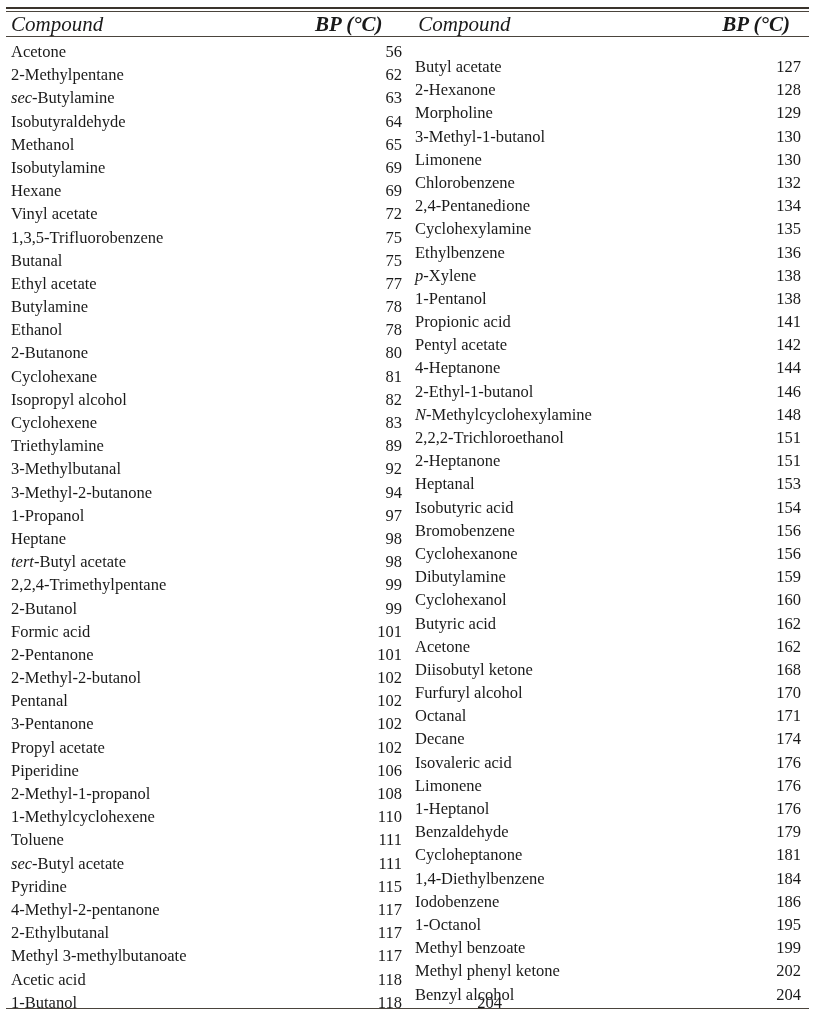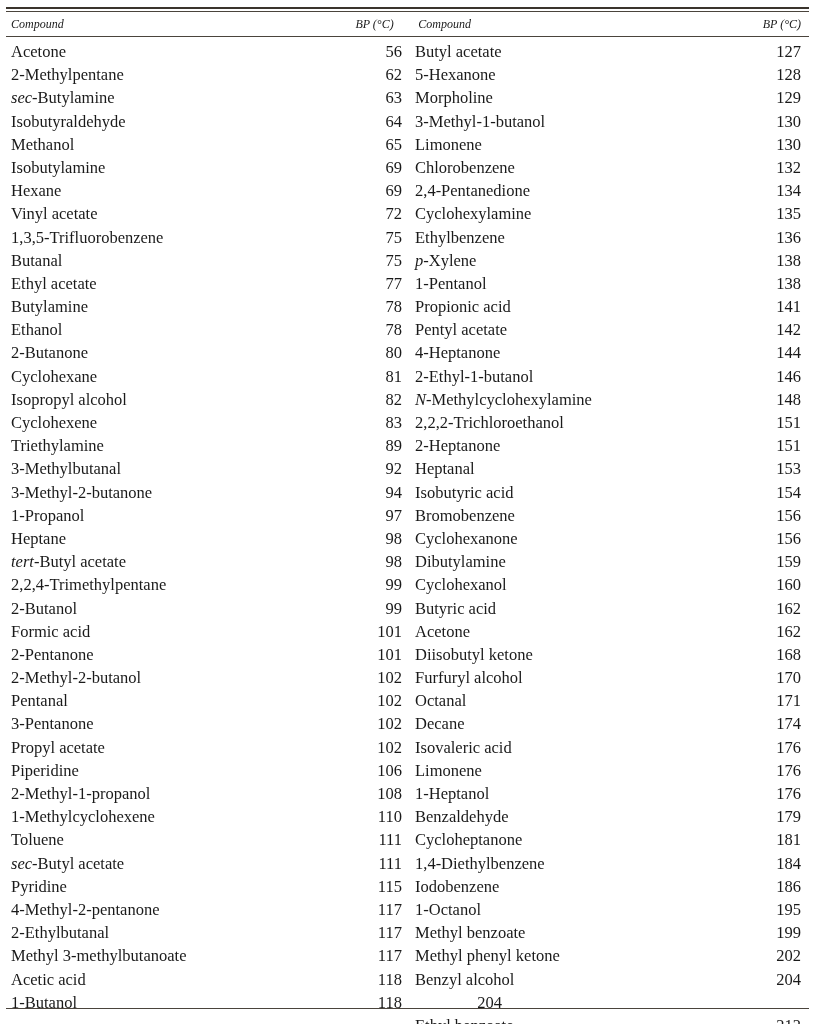--- a/index.html
+++ b/index.html
@@ -62,26 +62,26 @@
   .header-row {
     position: absolute;
     top: 12px;
     left: 6px;
     right: 6px;
     height: 24px;
     display: flex;
   }
   .header-row .hcell {
     font-style: italic;
-    font-size: 12px;
+    font-size: 21px;
     line-height: 24px;
     white-space: nowrap;
   }
   .hcell.compound { width: 300px; text-align: left; padding-left: 5px; }
-  .hcell.bp { width: 92px; text-align: right; padding-right: 8px; }
+  .hcell.bp { width: 92px; text-align: center; padding-right: 8px; font-weight: bold; }
   .hcell.gap { width: 12px; }
 
   .body-cols {
     position: absolute;
     top: 40px;
     left: 6px;
     right: 6px;
     display: flex;
   }
   .col {
@@ -96,21 +96,21 @@
     height: 23.2px;
     align-items: baseline;
   }
   .cell-name {
     font-size: 16.5px;
     line-height: 23.2px;
     white-space: nowrap;
     overflow: hidden;
   }
   .col.left .cell-name { width: 300px; padding-left: 5px; }
-  .col.right .cell-name { width: 295px; padding-left: 5px; }
+  .col.right .cell-name { width: 295px; padding-left: 5px; margin-top: 15px; }
   .cell-bp {
     width: 92px;
     text-align: right;
     padding-right: 8px;
     font-size: 16.5px;
     line-height: 23.2px;
   }
   .ital { font-style: italic; text-align: center; }
 </style>
 </head>
@@ -301,21 +301,21 @@
           <div class="cell-name">1-Butanol</div>
           <div class="cell-bp">118</div>
         </div>
       </div>
     <div class="col right" id="col-right">
         <div class="row">
           <div class="cell-name">Butyl acetate</div>
           <div class="cell-bp">127</div>
         </div>
         <div class="row">
-          <div class="cell-name">5-Hexanone</div>
+          <div class="cell-name">2-Hexanone</div>
           <div class="cell-bp">128</div>
         </div>
         <div class="row">
           <div class="cell-name">Morpholine</div>
           <div class="cell-bp">129</div>
         </div>
         <div class="row">
           <div class="cell-name">3-Methyl-1-butanol</div>
           <div class="cell-bp">130</div>
         </div>

